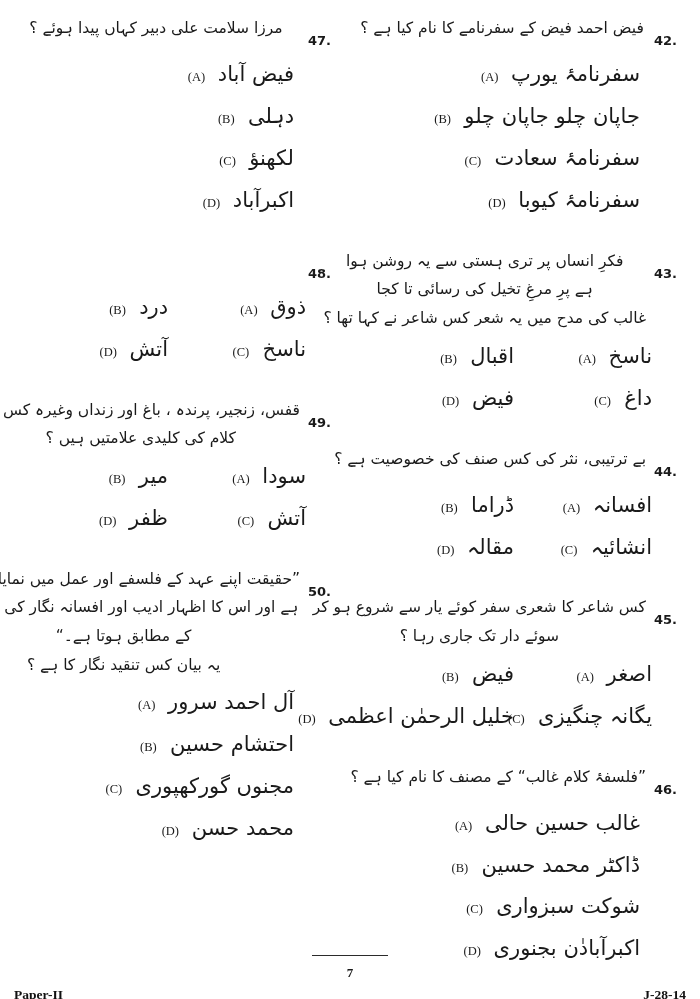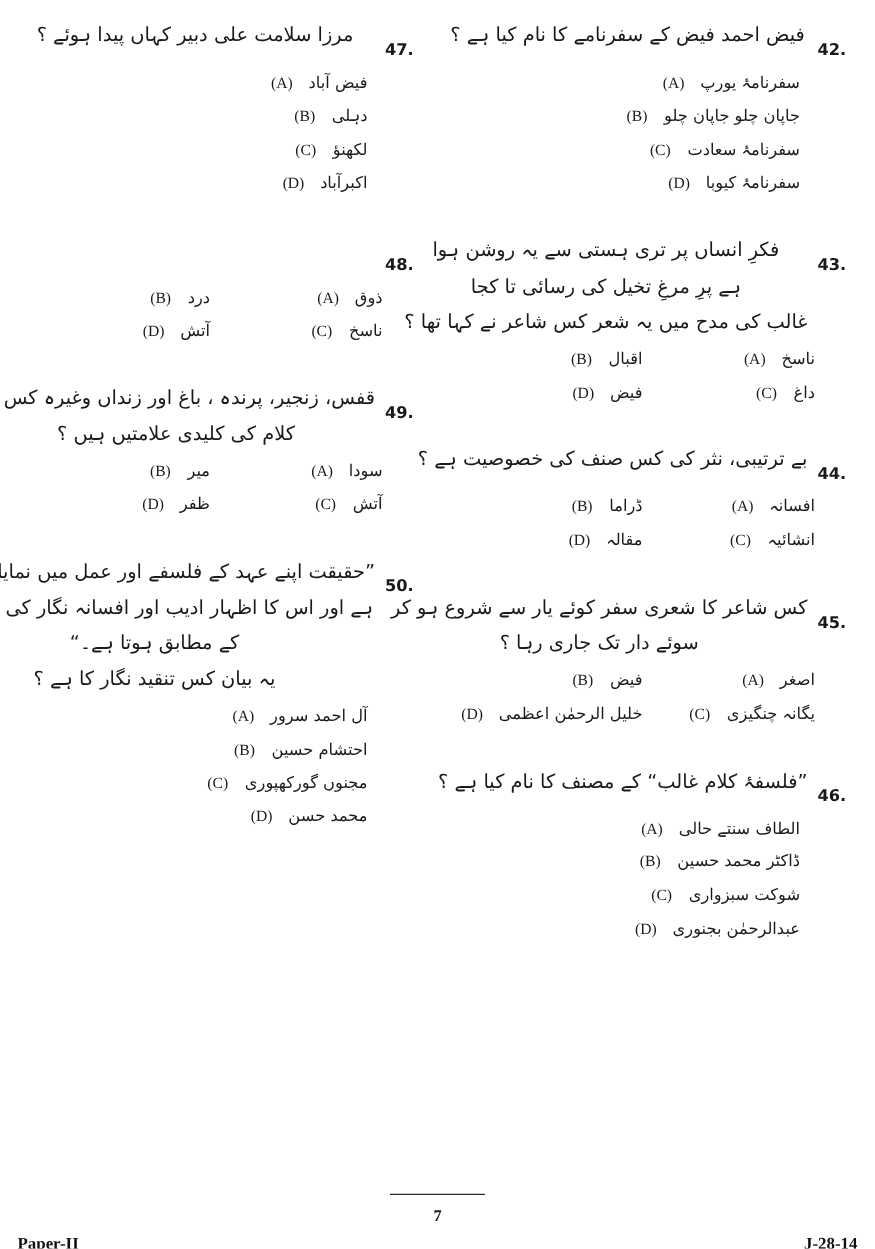--- a/index.html
+++ b/index.html
@@ -87,21 +87,21 @@
     white-space: nowrap;
   }
   .opt-lbl {
     direction: ltr;
     font-size: 12.5px;
     font-family: "Liberation Serif", serif;
     min-width: 24px;
     text-align: left;
   }
   .opt-txt {
-    font-size: 13px;
+    font-size: 21px;
     line-height: 1.9;
   }
   
   .opts.stack .opt-row { justify-content: flex-start; }
   .opts.stack .opt { min-width: 0; }
   .opts.stack .opt-row { padding-right: 30px; }
   
   .opts.grid .opt-row { gap: 0; }
   .opts.grid .opt { width: 50%; }
   .opts.grid .opt:first-child { padding-right: 18px; }
@@ -281,39 +281,39 @@
         <div class="q">
           <div class="q-head">
             <div class="q-num">46.</div>
             <div class="q-text">
               <span class="line">”فلسفۂ کلام غالب“ کے مصنف کا نام کیا ہے ؟</span>
             </div>
           </div>
           <div class="opts stack">
             <div class="opt-row">
               <div class="opt">
-                <span class="opt-txt">الطاف سنتے حالی</span>
+                <span class="opt-txt">غالب حسین حالی</span>
                 <span class="opt-lbl">(A)</span>
               </div>
             </div>
             <div class="opt-row">
               <div class="opt">
                 <span class="opt-txt">ڈاکٹر محمد حسین</span>
                 <span class="opt-lbl">(B)</span>
               </div>
             </div>
             <div class="opt-row">
               <div class="opt">
                 <span class="opt-txt">شوکت سبزواری</span>
                 <span class="opt-lbl">(C)</span>
               </div>
             </div>
             <div class="opt-row">
               <div class="opt">
-                <span class="opt-txt">عبدالرحمٰن بجنوری</span>
+                <span class="opt-txt">اکبرآبادٰن بجنوری</span>
                 <span class="opt-lbl">(D)</span>
               </div>
             </div>
           </div>
         </div>
       </div>
 
     <div class="divider"></div>
 
     <div class="col col-left" id="left-col">

